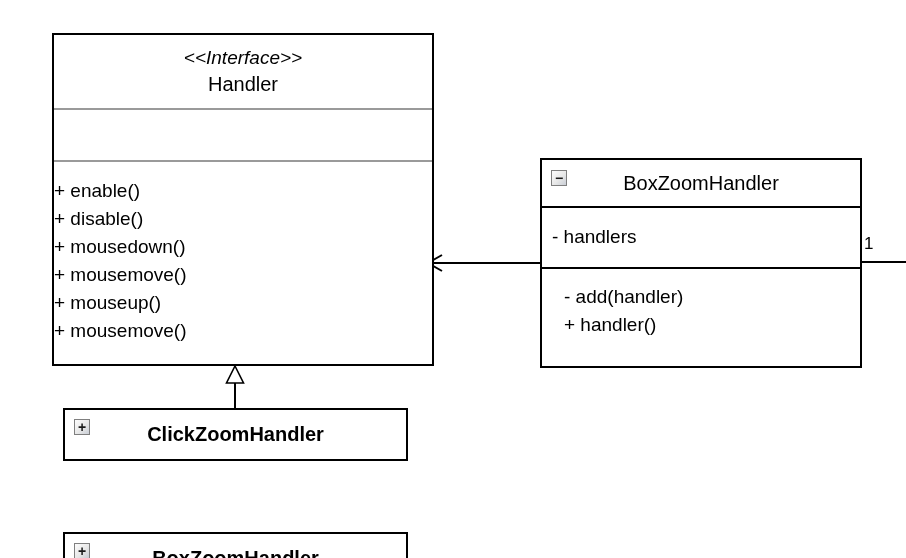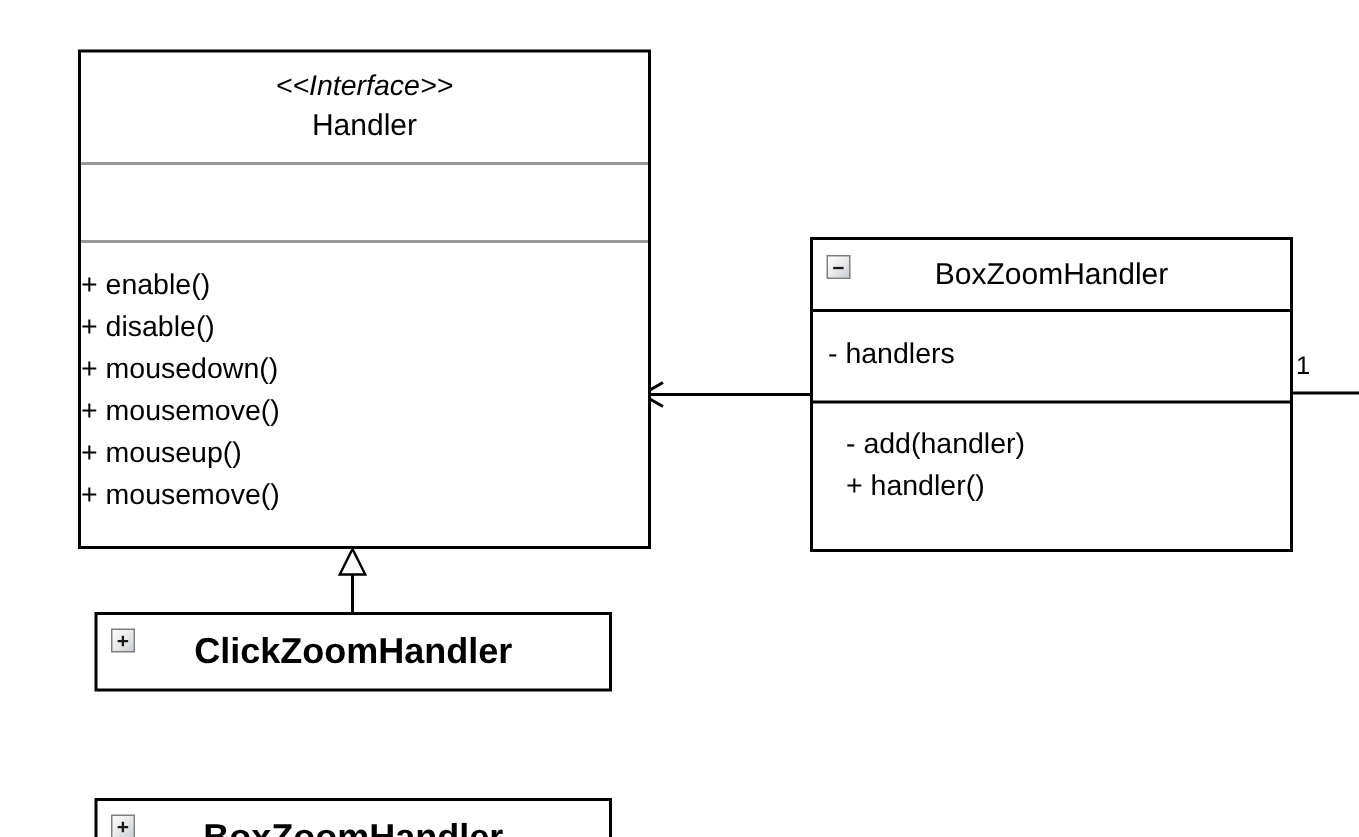--- a/index.html
+++ b/index.html
@@ -49,21 +49,21 @@
   .hm-attrs{
     height:61px;padding:15px 0 14px 10px;
     border-bottom:2px solid var(--line);
   }
   .hm-methods{flex:1;padding:14px 0 0 22px;}
 
   
   .sub-box{width:345px;height:53px;display:flex;align-items:center;justify-content:center;position:relative;}
   .czh-box{left:63px;top:408px;}
   .bzh-box{left:63px;top:479px;}
-  .sub-name{font-size:24px;font-weight:bold;}
+  .sub-name{font-size:20px;font-weight:bold;}
 
   
   .tree-icon{
     position:absolute;left:9px;top:9px;
     width:16px;height:16px;
     border:1px solid #7f7f7f;
     background:linear-gradient(135deg,#fcfcfc 0%,#e8e8e8 55%,#c9ced6 100%);
     display:flex;align-items:center;justify-content:center;
     font-size:14px;font-weight:bold;line-height:1;color:#1a1a1a;
     cursor:pointer;

